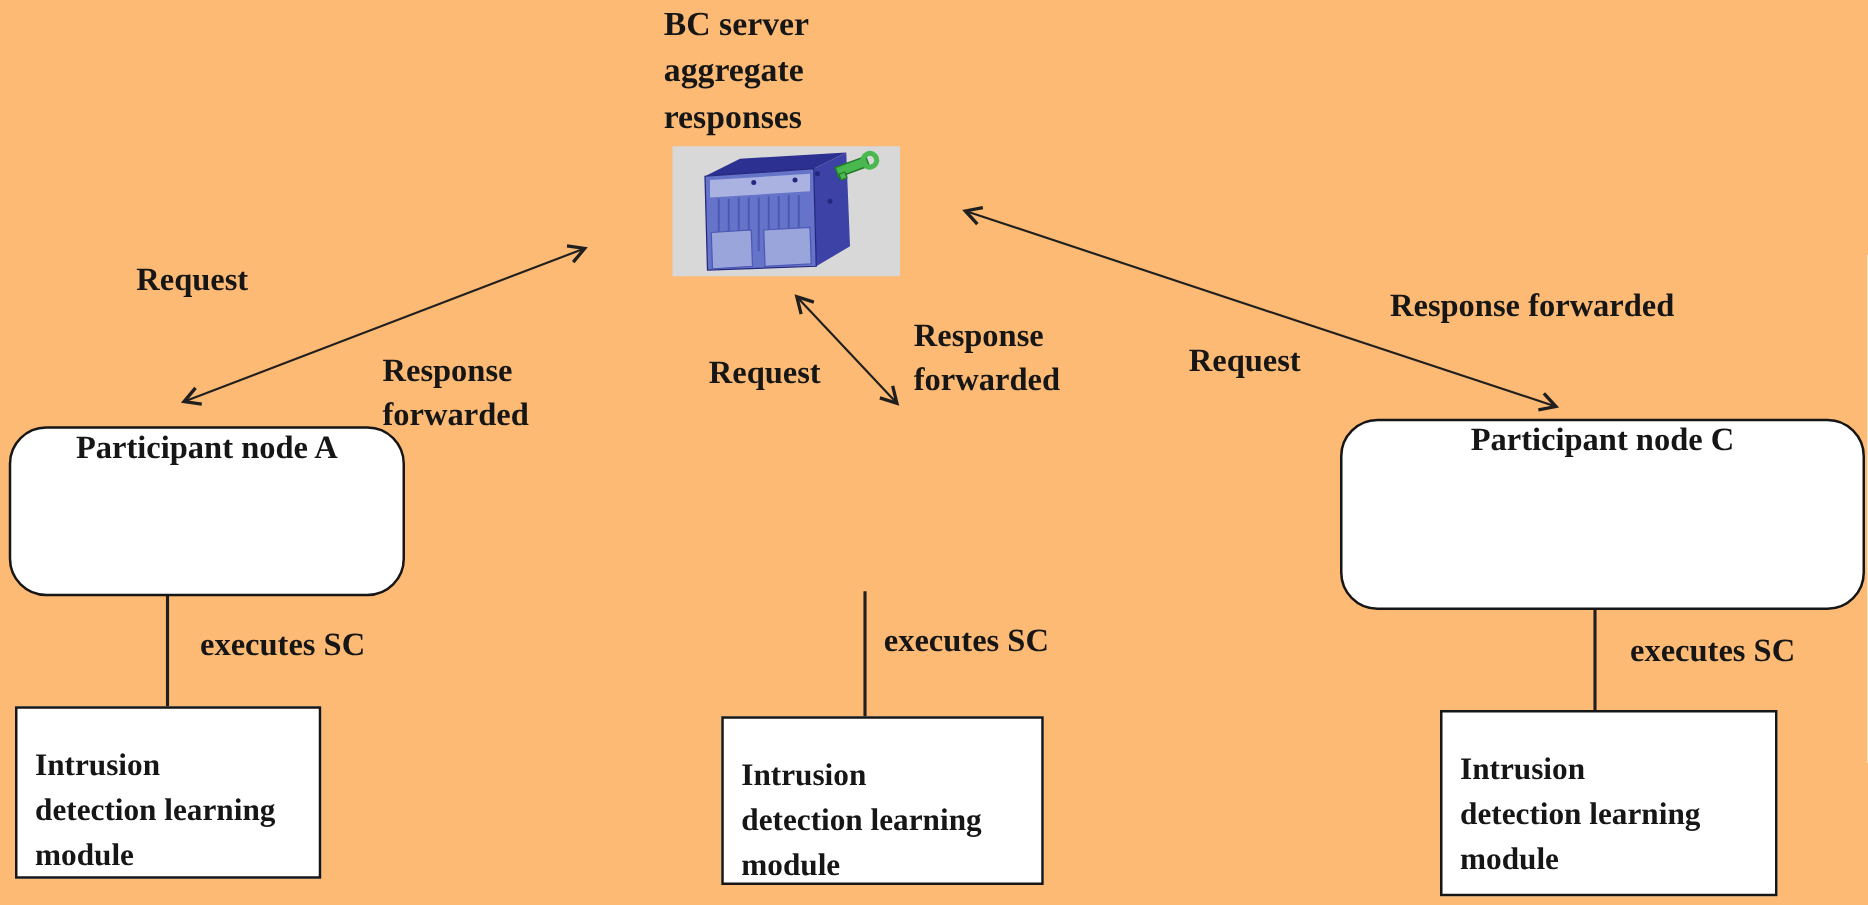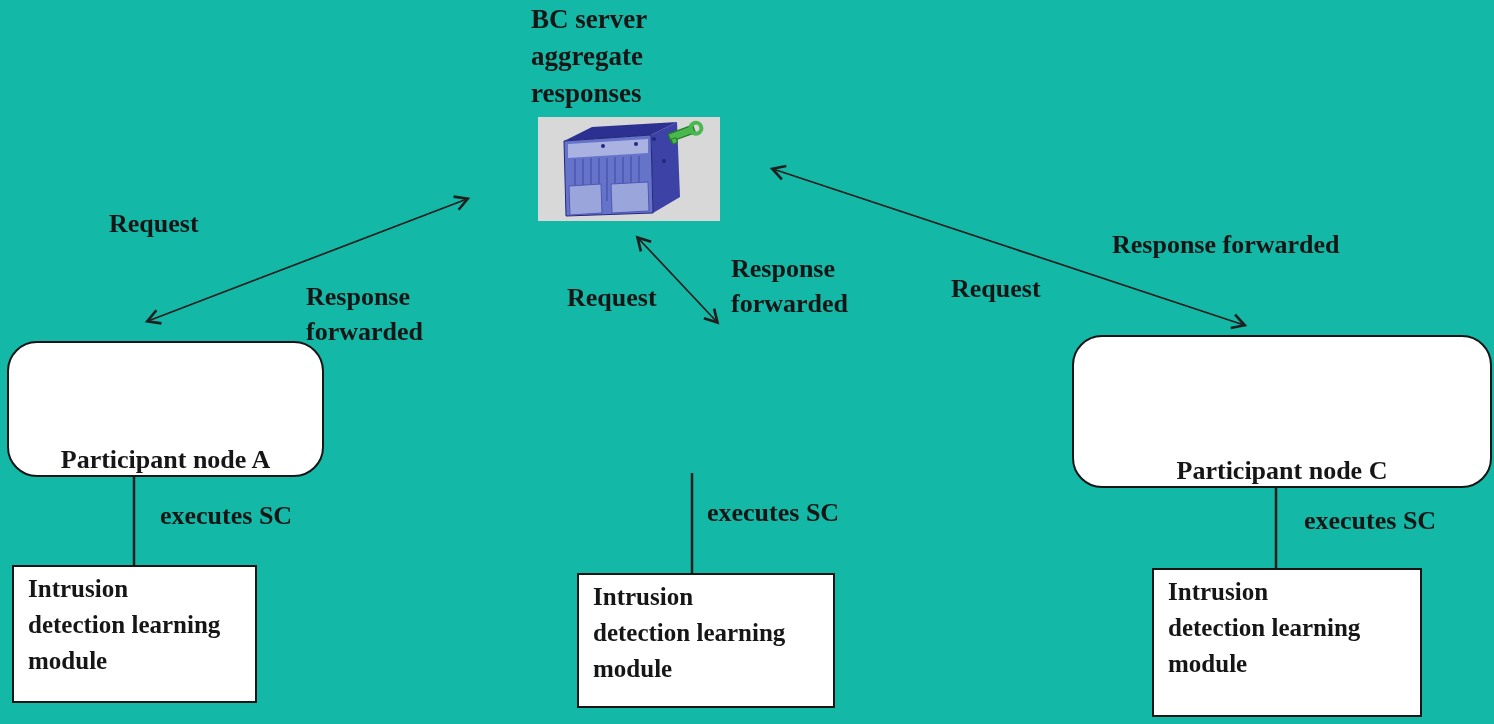--- a/index.html
+++ b/index.html
@@ -4,21 +4,21 @@
 <style>
   html, body {
     margin: 0;
     padding: 0;
     background: #ffffff;
   }
   .canvas {
     position: relative;
     width: 1494px;
     height: 724px;
-    background: #14b8a6;
+    background: #fdba74;
     font-family: "Liberation Serif", serif;
     color: #1a1a1a;
     overflow: hidden;
   }
   .layer {
     position: absolute;
     left: 0; top: 0;
     width: 1494px; height: 724px;
   }
   .lbl {
@@ -38,36 +38,36 @@
     line-height: 37px;
     white-space: pre-line;
     color: #161616;
   }
   .node {
     position: absolute;
     border: 2.5px solid #161616;
     border-radius: 30px;
     background: #ffffff;
     display: flex;
-    align-items: flex-end;
+    align-items: flex-start;
     justify-content: center;
     font-weight: bold;
     font-size: 26px;
     color: #161616;
   }
   .module {
     position: absolute;
     border: 2.5px solid #161616;
     background: #ffffff;
     box-sizing: border-box;
     font-weight: bold;
     font-size: 25px;
     line-height: 36px;
     white-space: pre-line;
-    padding: 4px 0 0 14px;
+    padding: 28px 0 0 14px;
     color: #161616;
   }
   #node-a  { left: 7px;    top: 341px; width: 313px; height: 132px; }
   #node-b  { left: 518px;  top: 342px; width: 392px; height: 131px; }
   #node-c  { left: 1072px; top: 335px; width: 416px; height: 149px; }
   #module-a{ left: 12px;   top: 565px; width: 245px; height: 138px; }
   #module-b{ left: 577px;  top: 573px; width: 258px; height: 135px; }
   #module-c{ left: 1152px; top: 568px; width: 270px; height: 149px; }
   #req-left   { left: 109px;  top: 206px; }
   #resp-left  { left: 306px;  top: 279px; }

